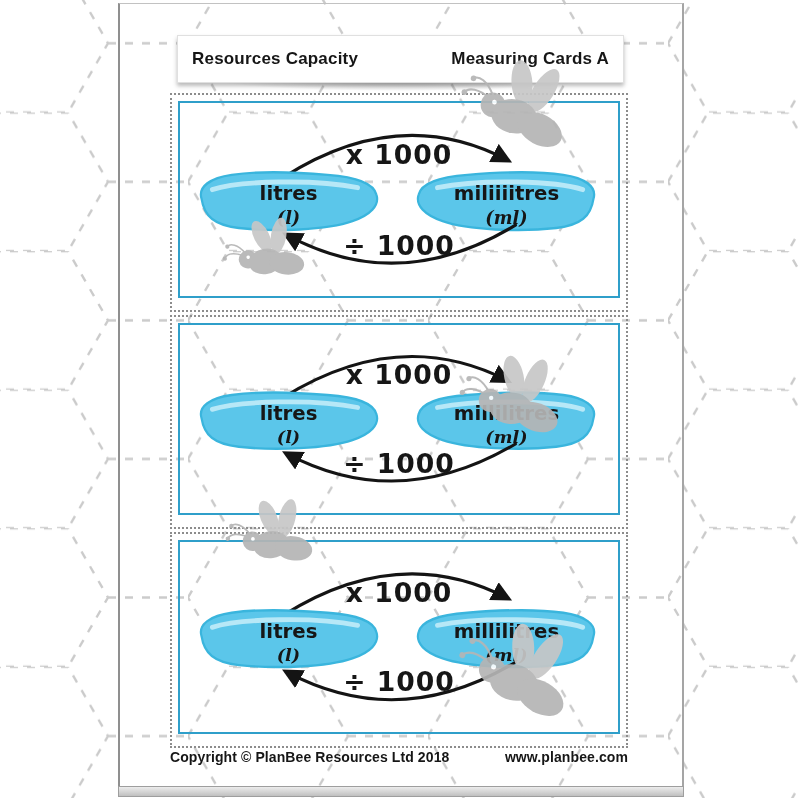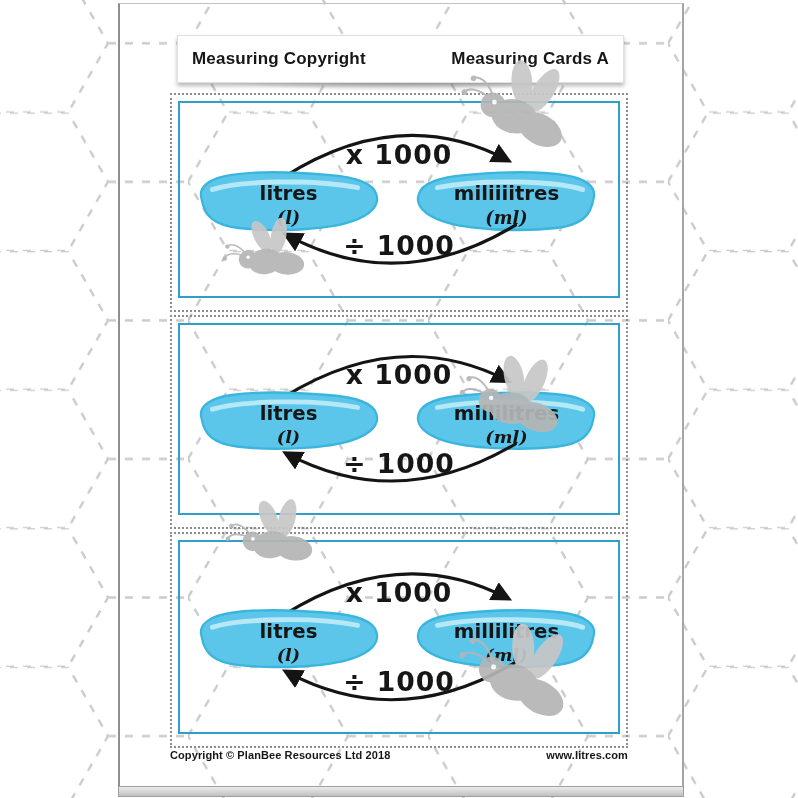--- a/index.html
+++ b/index.html
@@ -47,21 +47,21 @@
   .bee-layer{position:absolute;inset:0;z-index:4;pointer-events:none;}
   .bee-body{fill:var(--bee-gray,#b5b5b5);}
   .bee-wing{fill:#c7c7c7;}
   .bee-antenna{fill:none;stroke:var(--bee-gray,#b5b5b5);stroke-width:2.2;}
   .bee-eye{fill:#ffffff;}
   .bee{opacity:.92;}
 
   
   .footer{position:absolute;left:170px;top:749px;width:458px;z-index:3;
           display:flex;justify-content:space-between;align-items:center;}
-  .footer span{font-size:11px;font-weight:bold;letter-spacing:.1px;}
+  .footer span{font-size:14px;font-weight:bold;letter-spacing:.1px;}
 </style>
 </head>
 <body>
 
 <div id="canvas">
 
   <svg width="0" height="0" style="position:absolute" aria-hidden="true">
     <defs>
       <marker id="arrowhead" viewBox="0 0 10 10" refX="7.5" refY="5" markerWidth="6.5" markerHeight="6.5" orient="auto-start-reverse">
         <path d="M0 0 L10 5 L0 10 z"></path>
@@ -90,21 +90,21 @@
 
   <svg class="hex-bg" width="798" height="798">
     <rect width="798" height="798" fill="url(#hexpat)"></rect>
   </svg>
 
   <div class="sheet"></div>
   <div class="sheet-bottom-edge"></div>
 
   <div class="header-shadow"></div>
   <div class="header-strip">
-    <span class="title">Measuring Copyright</span>
+    <span class="title">Resources Capacity</span>
     <span class="title">Measuring Cards A</span>
   </div>
 
   <div class="card" style="top:93px;height:219px;">
     <div class="card-inner">
       <svg class="card-svg" viewBox="0 0 444 196" preserveAspectRatio="none">
         <path class="arc" d="M104 76 Q 222 0 332 58" marker-end="url(#arrowhead)"></path>
         <text class="op-label" x="222" y="62">x 1000</text>
         <use href="#puddle" transform="translate(110,101) scale(0.9,1)"></use>
         <use href="#puddle" transform="translate(331,101) scale(-0.9,1)"></use>
@@ -155,16 +155,16 @@
   <svg class="bee-layer" width="798" height="798">
     <use href="#bee" class="bee" transform="translate(517,111) rotate(10) scale(0.95)"></use>
     <use href="#bee" class="bee" transform="translate(266,257) rotate(-12) scale(0.70)"></use>
     <use href="#bee" class="bee" transform="translate(513,403) rotate(2) scale(0.88)"></use>
     <use href="#bee" class="bee" transform="translate(272,540) rotate(-8) scale(0.75)"></use>
     <use href="#bee" class="bee" transform="translate(517,677) rotate(12) scale(1.0)"></use>
   </svg>
 
   <div class="footer">
     <span>Copyright © PlanBee Resources Ltd 2018</span>
-    <span>www.litres.com</span>
+    <span>www.planbee.com</span>
   </div>
 
 </div>
 
 </body></html>

